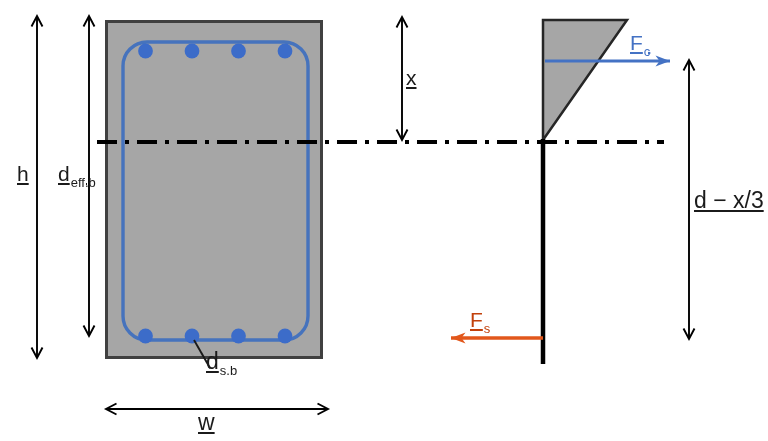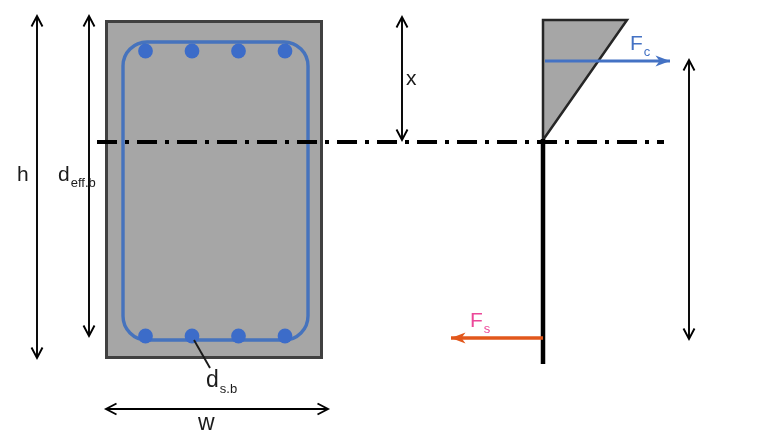--- a/index.html
+++ b/index.html
@@ -3,26 +3,26 @@
 <meta charset="utf-8">
 <style>
   html,body { margin:0; padding:0; background:#ffffff; }
   .canvas {
     position:relative; width:768px; height:441px; background:#ffffff;
     font-family:"Liberation Sans", sans-serif; overflow:hidden;
   }
   .canvas svg { position:absolute; left:0; top:0; }
   .lbl {
     position:absolute; font-size:21px; color:#1b1b1b;
-    line-height:1; white-space:nowrap;
+    line-height:1; white-space:nowrap;text-decoration:underline;
   }
   .lbl .sub { font-size:13px; position:relative; top:6px; margin-left:1px; }
   .lbl.big { font-size:23px; }
   .lbl.blue { color:#4472c4; }
-  .lbl.orange { color:#ec4899; }
+  .lbl.orange { color:#c2410c; }
 </style>
 </head>
 <body>
 
 <div class="canvas">
 
   <svg width="768" height="441" viewBox="0 0 768 441">
     <defs>
       <marker id="mArrow" markerUnits="userSpaceOnUse" markerWidth="16" markerHeight="16" refX="12.5" refY="7" orient="auto-start-reverse">
         <path d="M2,1.5 L12.5,7 L2,12.5" fill="none" stroke="#000000" stroke-width="1.9"></path>
@@ -73,24 +73,25 @@
 
     <line x1="543" y1="338" x2="451" y2="338" stroke="#e2571b" stroke-width="3.4" marker-end="url(#mOrange)"></line>
 
     <line x1="689" y1="60" x2="689" y2="339" stroke="#000000" stroke-width="1.9" marker-start="url(#mArrow)" marker-end="url(#mArrow)"></line>
   </svg>
 
   <span class="lbl" style="left:17px; top:163px;">h</span>
 
   <span class="lbl" style="left:48px; top:163px;margin-left:10px;"><span>d</span><span class="sub">eff.b</span></span>
 
-  <span class="lbl big" style="left:206px; top:368px;"><span>d</span><span class="sub">s.b</span></span>
+  <span class="lbl big" style="left:206px; top:350px;"><span>d</span><span class="sub">s.b</span></span>
 
   <span class="lbl big" style="left:198px; top:411px;">w</span>
 
   <span class="lbl" style="left:406px; top:67px;">x</span>
 
+  <span class="lbl big" style="left:694px; top:189px;">d − x/3</span>
 
   <span class="lbl blue" style="left:630px; top:32px;"><span>F</span><span class="sub">c</span></span>
 
   <span class="lbl orange" style="left:470px; top:309px;"><span>F</span><span class="sub">s</span></span>
 
 </div>
 
 </body></html>

